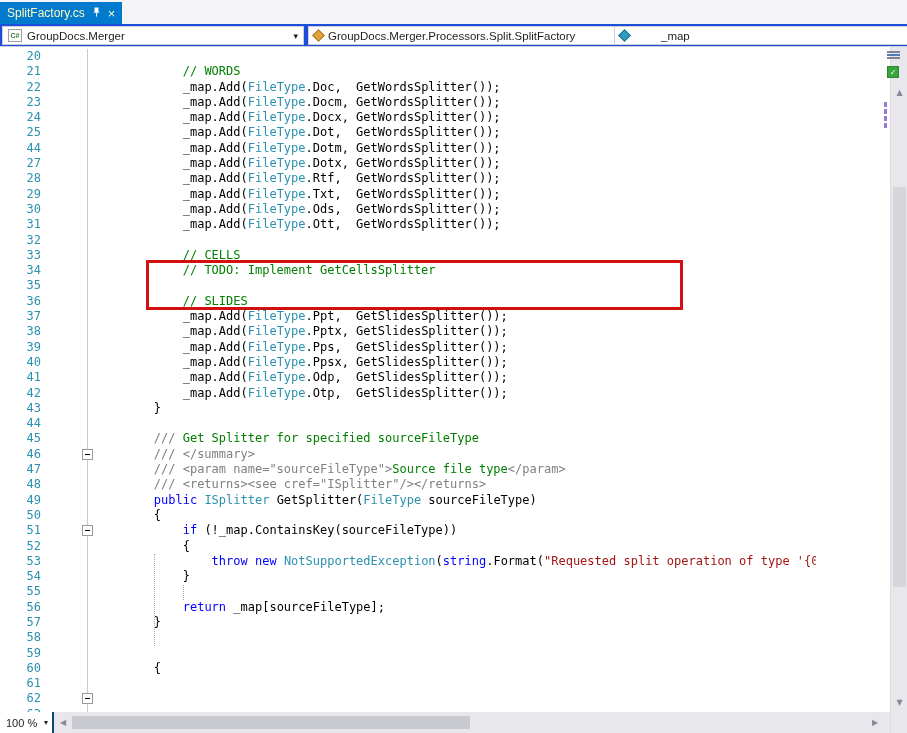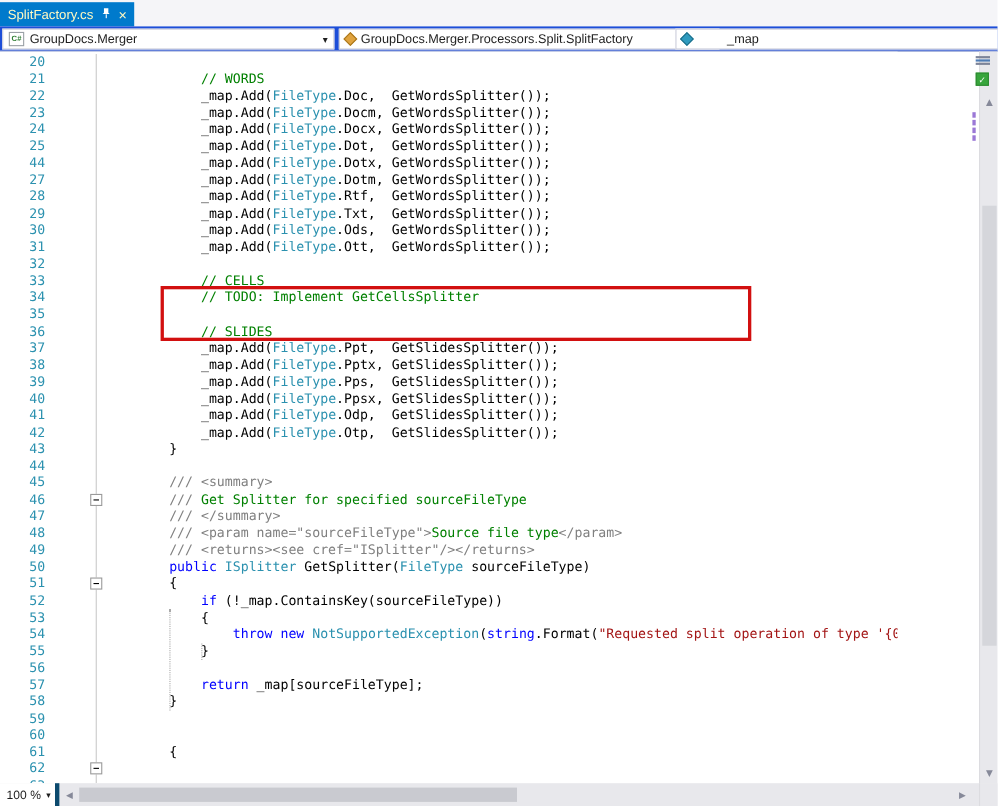--- a/index.html
+++ b/index.html
@@ -60,21 +60,21 @@
   .split-handle { position:absolute; left:886px; top:50px; width:15px; height:12px; }
   .split-handle i { display:block; height:2px; margin:1px 1px 0 1px; background:#7d8499; }
   .split-handle i.mid { background:#4f7cb5; }
   .health-indicator { position:absolute; left:887px; top:66px; width:12px; height:12px;
     background:var(--health-green); border:1px solid #2d8a31; color:#fff; font-size:8px;
     text-align:center; line-height:11px; font-family:"DejaVu Sans", sans-serif; }
   .change-marks { position:absolute; left:884px; top:102px; width:4px; }
   .change-mark { width:3px; height:5px; margin-bottom:2px; background:var(--change-mark-purple); }
   
   .bottomstrip { position:absolute; left:0; top:712px; width:907px; height:21px; background:#e8e8ec; }
-  .zoom { position:absolute; left:0; top:0; width:54px; height:21px; background:#fff; border-right:4px solid #0c4a6e;
+  .zoom { position:absolute; left:0; top:0; width:54px; height:21px; background:#fff; border-right:2px solid #0c4a6e;
     display:flex; align-items:center; padding:0 4px 0 6px; font-size:11px; }
   .zoom .arrow { margin-left:auto; font-size:8px; }
   .harrow { position:absolute; top:0; width:14px; height:21px; color:#868999; font-size:8px; text-align:center; line-height:21px;
     font-family:"DejaVu Sans", sans-serif; }
   .harrow.left { left:56px; } .harrow.right { left:868px; }
   .hthumb { position:absolute; left:72px; top:4px; width:398px; height:13px; background:#c9cad0; }
   .scroll-corner { position:absolute; left:890px; top:0; width:17px; height:21px; background:#e8e8ec; border-left:1px solid #dcdce0; }
 </style>
 </head>
 <body>
@@ -210,40 +210,39 @@
       </div>
       <div class="row foldrow"></div>
     </div>
   <div class="col codecol" id="codecol">
       <div class="row codeline"></div>
       <div class="row codeline">            <span class="tok-c">// WORDS</span></div>
       <div class="row codeline">            <span class="tok-p">_map.Add(</span><span class="tok-t">FileType</span><span class="tok-p">.Doc,  GetWordsSplitter());</span></div>
       <div class="row codeline">            <span class="tok-p">_map.Add(</span><span class="tok-t">FileType</span><span class="tok-p">.Docm, GetWordsSplitter());</span></div>
       <div class="row codeline">            <span class="tok-p">_map.Add(</span><span class="tok-t">FileType</span><span class="tok-p">.Docx, GetWordsSplitter());</span></div>
       <div class="row codeline">            <span class="tok-p">_map.Add(</span><span class="tok-t">FileType</span><span class="tok-p">.Dot,  GetWordsSplitter());</span></div>
+      <div class="row codeline">            <span class="tok-p">_map.Add(</span><span class="tok-t">FileType</span><span class="tok-p">.Dotm, GetWordsSplitter());</span></div>
       <div class="row codeline">            <span class="tok-p">_map.Add(</span><span class="tok-t">FileType</span><span class="tok-p">.Dotx, GetWordsSplitter());</span></div>
-      <div class="row codeline">            <span class="tok-p">_map.Add(</span><span class="tok-t">FileType</span><span class="tok-p">.Dotm, GetWordsSplitter());</span></div>
       <div class="row codeline">            <span class="tok-p">_map.Add(</span><span class="tok-t">FileType</span><span class="tok-p">.Rtf,  GetWordsSplitter());</span></div>
       <div class="row codeline">            <span class="tok-p">_map.Add(</span><span class="tok-t">FileType</span><span class="tok-p">.Txt,  GetWordsSplitter());</span></div>
       <div class="row codeline">            <span class="tok-p">_map.Add(</span><span class="tok-t">FileType</span><span class="tok-p">.Ods,  GetWordsSplitter());</span></div>
       <div class="row codeline">            <span class="tok-p">_map.Add(</span><span class="tok-t">FileType</span><span class="tok-p">.Ott,  GetWordsSplitter());</span></div>
       <div class="row codeline"></div>
       <div class="row codeline">            <span class="tok-c">// CELLS</span></div>
       <div class="row codeline">            <span class="tok-c">// TODO: Implement GetCellsSplitter</span></div>
       <div class="row codeline"></div>
       <div class="row codeline">            <span class="tok-c">// SLIDES</span></div>
       <div class="row codeline">            <span class="tok-p">_map.Add(</span><span class="tok-t">FileType</span><span class="tok-p">.Ppt,  GetSlidesSplitter());</span></div>
       <div class="row codeline">            <span class="tok-p">_map.Add(</span><span class="tok-t">FileType</span><span class="tok-p">.Pptx, GetSlidesSplitter());</span></div>
       <div class="row codeline">            <span class="tok-p">_map.Add(</span><span class="tok-t">FileType</span><span class="tok-p">.Pps,  GetSlidesSplitter());</span></div>
       <div class="row codeline">            <span class="tok-p">_map.Add(</span><span class="tok-t">FileType</span><span class="tok-p">.Ppsx, GetSlidesSplitter());</span></div>
       <div class="row codeline">            <span class="tok-p">_map.Add(</span><span class="tok-t">FileType</span><span class="tok-p">.Odp,  GetSlidesSplitter());</span></div>
       <div class="row codeline">            <span class="tok-p">_map.Add(</span><span class="tok-t">FileType</span><span class="tok-p">.Otp,  GetSlidesSplitter());</span></div>
       <div class="row codeline">        <span class="tok-p">}</span></div>
       <div class="row codeline"></div>
-      <div class="row codeline">        <span class="tok-d">/// &lt;summary&gt;</span></div>
       <div class="row codeline">        <span class="tok-d">/// </span><span class="tok-c">Get Splitter for specified sourceFileType</span></div>
       <div class="row codeline">        <span class="tok-d">/// &lt;/summary&gt;</span></div>
       <div class="row codeline">        <span class="tok-d">/// &lt;param name="sourceFileType"&gt;</span><span class="tok-c">Source file type</span><span class="tok-d">&lt;/param&gt;</span></div>
       <div class="row codeline">        <span class="tok-d">/// &lt;returns&gt;&lt;see cref="ISplitter"/&gt;&lt;/returns&gt;</span></div>
       <div class="row codeline">        <span class="tok-k">public</span><span class="tok-p"> </span><span class="tok-t">ISplitter</span><span class="tok-p"> GetSplitter(</span><span class="tok-t">FileType</span><span class="tok-p"> sourceFileType)</span></div>
       <div class="row codeline">        <span class="tok-p">{</span></div>
       <div class="row codeline">            <span class="tok-k">if</span><span class="tok-p"> (!_map.ContainsKey(sourceFileType))</span></div>
       <div class="row codeline">            <span class="tok-p">{</span></div>
       <div class="row codeline">                <span class="tok-k">throw</span><span class="tok-p"> </span><span class="tok-k">new</span><span class="tok-p"> </span><span class="tok-t">NotSupportedException</span><span class="tok-p">(</span><span class="tok-k">string</span><span class="tok-p">.Format(</span><span class="tok-s">"Requested split operation of type '{0}' is not su</span></div>
       <div class="row codeline">            <span class="tok-p">}</span></div>

